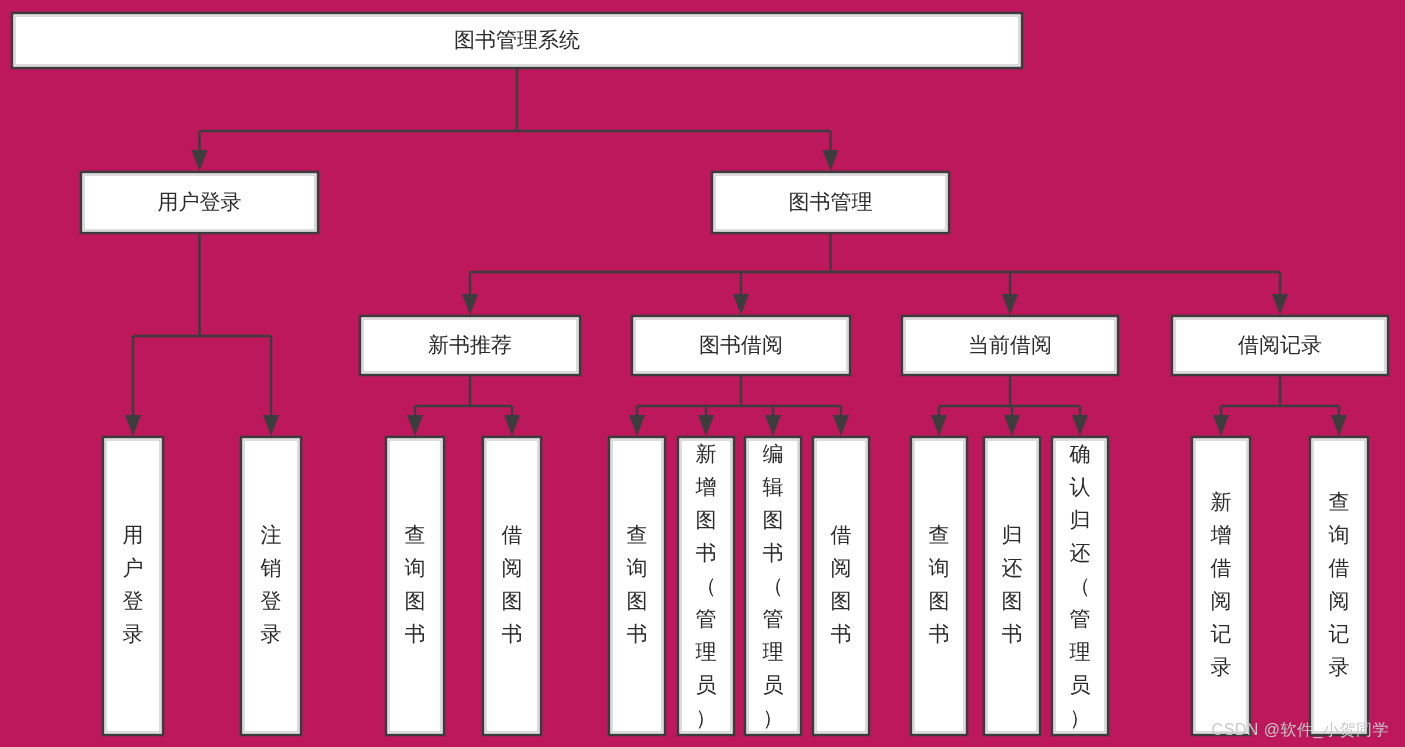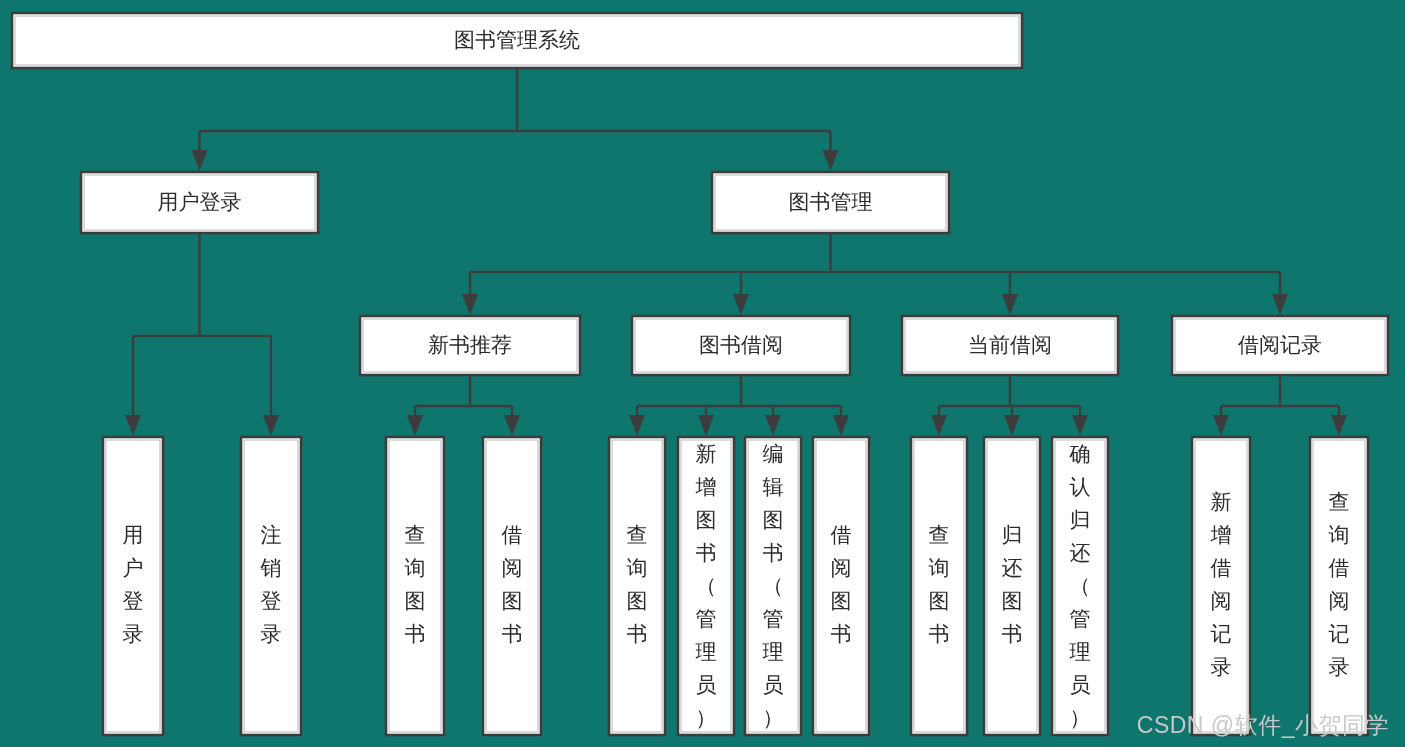--- a/index.html
+++ b/index.html
@@ -8,21 +8,21 @@
     padding: 0;
     background: #ffffff;
   }
   body {
     font-family: "Liberation Sans", "DejaVu Sans", sans-serif;
   }
   #diagram-root {
     position: relative;
     width: 1405px;
     height: 747px;
-    background: #0f766e;
+    background: #be185d;
     overflow: hidden;
   }
   svg.tree-canvas {
     position: absolute;
     left: 0;
     top: 0;
     width: 1405px;
     height: 747px;
     display: block;
   }
@@ -58,21 +58,21 @@
     fill: #2b2b2b;
     font-family: "Liberation Sans", "DejaVu Sans", sans-serif;
     font-size: 21px;
     text-anchor: middle;
   }
   .watermark-text {
     position: absolute;
     right: 16px;
     bottom: 6px;
     font-family: "Liberation Sans", "DejaVu Sans", sans-serif;
-    font-size: 23px;
+    font-size: 16px;
     color: #c8c8c8;
     letter-spacing: 0.5px;
     white-space: nowrap;
     user-select: none;
   }
 </style>
 </head>
 <body>
 
 <div id="diagram-root">

